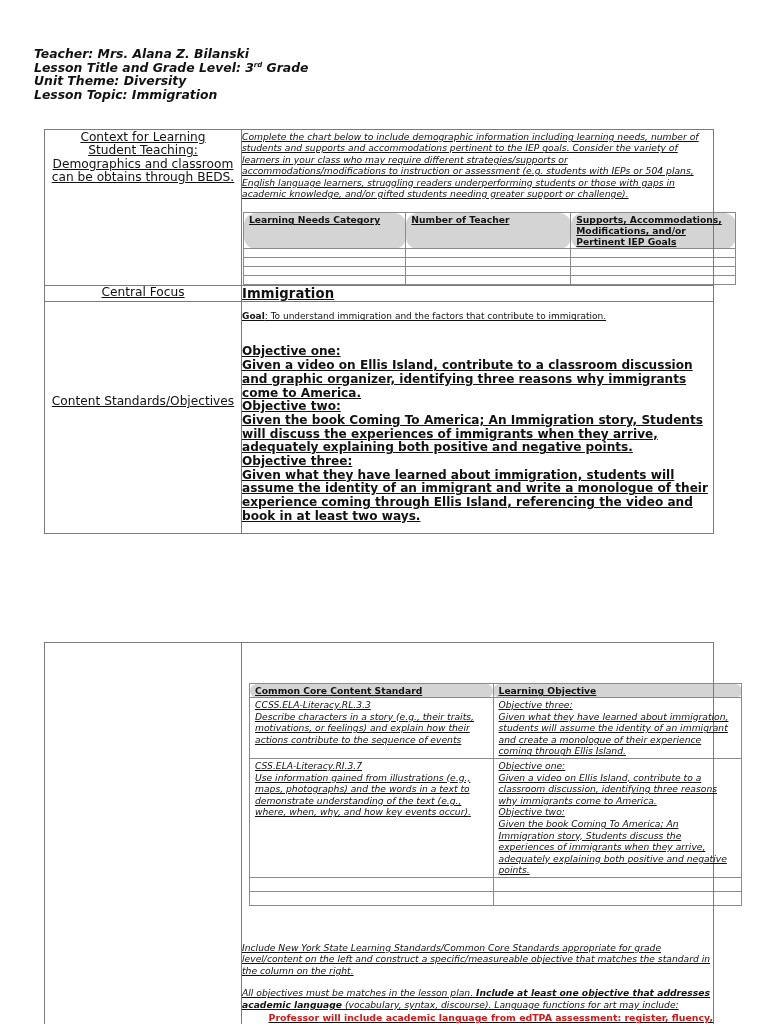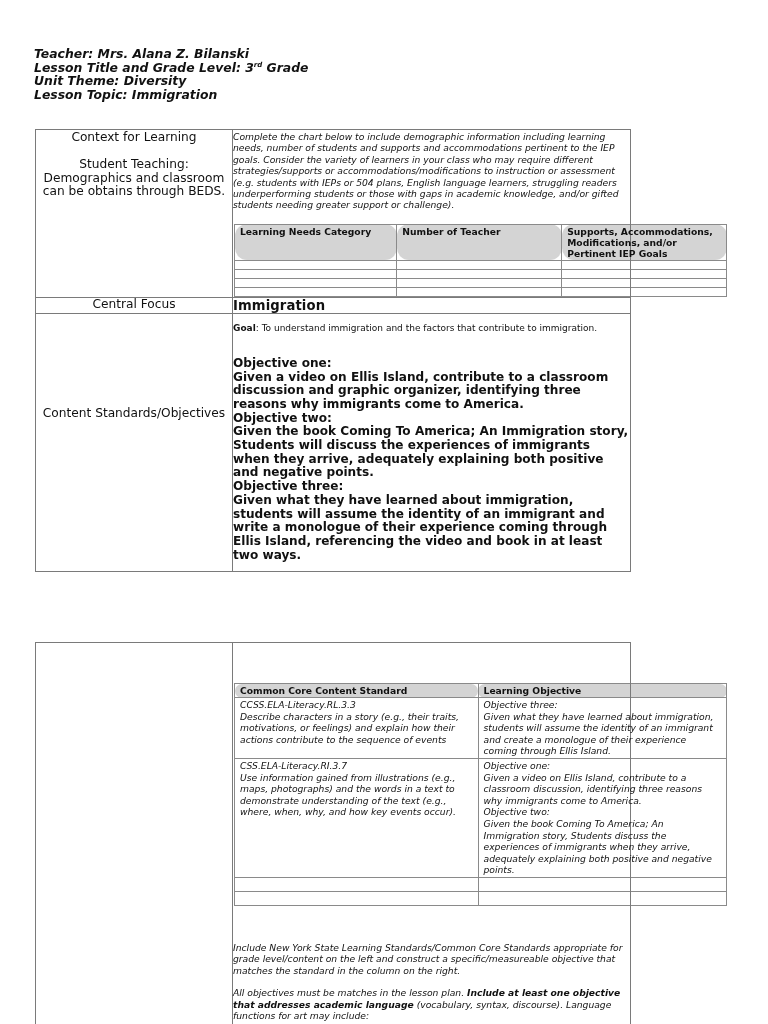--- a/index.html
+++ b/index.html
@@ -1,45 +1,45 @@
 <!DOCTYPE html>
 <html><head>
 <meta charset="utf-8">
 <style>
   html, body { margin: 0; padding: 0; background: #ffffff; }
   body { width: 768px; height: 1024px; position: relative; overflow: hidden; font-family: "DejaVu Sans", sans-serif; color: #111; }
   .header { position: absolute; left: 34px; top: 47px; font-style: italic; font-weight: bold; font-size: 12.4px; line-height: 13.5px; }
   .header div { white-space: nowrap; }
   sup { font-size: 7px; line-height: 0; vertical-align: 5px; }
 
-  table.outer { position: absolute; left: 35px; border-collapse: collapse; width: 596px; table-layout: fixed; }
+  table.outer { position: absolute; left: 44px; border-collapse: collapse; width: 670px; table-layout: fixed; text-decoration: underline; }
   table.outer > tbody > tr > td { border: 1px solid #7a7a7a; vertical-align: top; padding: 0; }
   td.left { width: 196px; text-align: center; font-size: 12.2px; line-height: 13.3px; }
   td.right { padding: 0 3px 0 5px; }
   #t1 { top: 129px; }
   #t2 { top: 642px; }
 
   .ctx-label { padding-top: 1px; }
-  .ctx-sub { margin-top: 14px; }
+  .ctx-sub { }
   .intro { font-style: italic; font-size: 9.2px; line-height: 11.4px; padding-top: 1px; }
   table.inner { border-collapse: collapse; width: 493px; table-layout: fixed; }
   table.inner td, table.inner th { border: 1px solid #8a8a8a; font-size: 9.2px; line-height: 11px; padding: 1px 5px; text-align: left; vertical-align: top; }
   table.inner th { background: #d4d4d4; font-weight: bold; border-radius: 12px; }
   #needs-table { margin: 13px 0 0 1px; }
   #needs-table tr.empty td { height: 8px; padding: 0; }
 
   .cf-left { font-size: 12.2px; line-height: 14px; padding: 1px 0 2px; }
   .cf-right { font-size: 13.2px; font-weight: bold; line-height: 15px; padding: 1px 0 1px; letter-spacing: 0.1px; }
 
   .goal { font-size: 9px; line-height: 11px; padding-top: 9px; }
   .objectives { font-weight: bold; font-size: 12.1px; line-height: 13.7px; margin-top: 23px; padding-bottom: 9px; }
   .cs-left { padding-top: 93px; }
 
   #t2 td.left { height: 380px; }
-  #cc-table { margin: 40px 0 0 1px; }
+  #cc-table { margin: 40px 0 0 7px; }
   #cc-table td { font-style: italic; font-size: 9.2px; line-height: 11.6px; }
   #cc-table tr.empty td { height: 10px; padding: 1px 0 2px; }
   .instr { font-style: italic; font-size: 9.2px; line-height: 11.5px; margin-top: 36px; }
   .instr p { margin: 0 0 11px 0; }
   .instr b { font-weight: bold; }
   .red { color: #d01818; font-weight: bold; font-style: normal; text-align: right; font-size: 9.4px; line-height: 11.5px; }
 </style>
 </head>
 <body>
 

